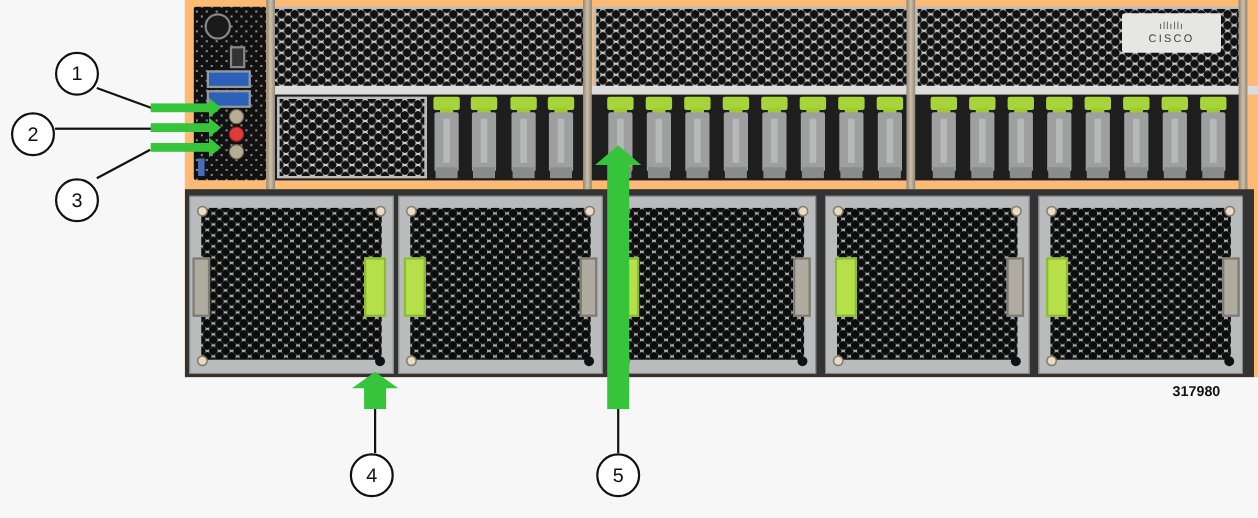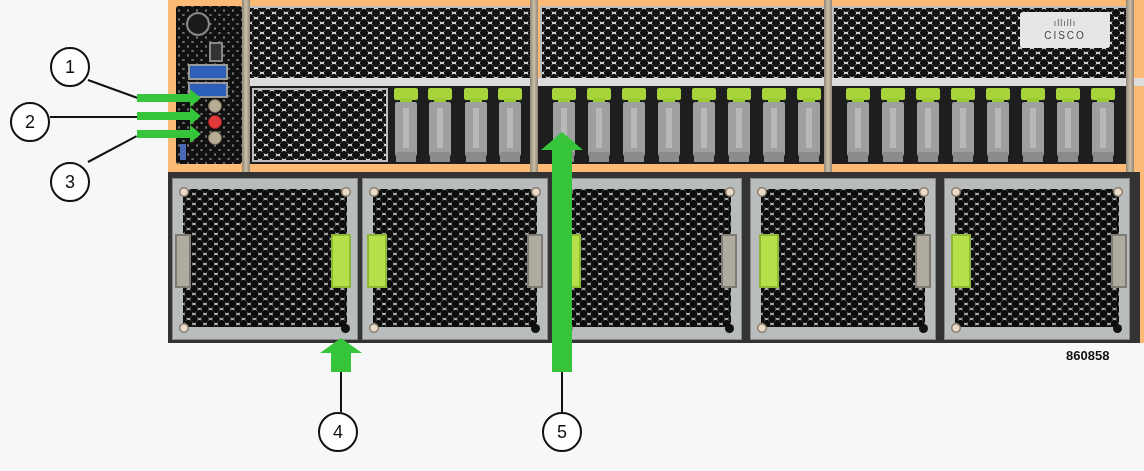--- a/index.html
+++ b/index.html
@@ -291,13 +291,13 @@
 <svg style="position:absolute;left:540px;top:132px;" width="44" height="240">
   <polygon points="22,0 43,18 32,18 32,240 12,240 12,18 1,18" fill="#35c43a"></polygon>
 </svg>
 
 <div class="callout" style="left:50px;top:47px;">1</div>
 <div class="callout" style="left:10px;top:102px;">2</div>
 <div class="callout" style="left:50px;top:162px;">3</div>
 <div class="callout" style="left:318px;top:412px;">4</div>
 <div class="callout" style="left:542px;top:412px;">5</div>
 
-<div class="fig-id">860858</div>
+<div class="fig-id">317980</div>
 
 </body></html>

